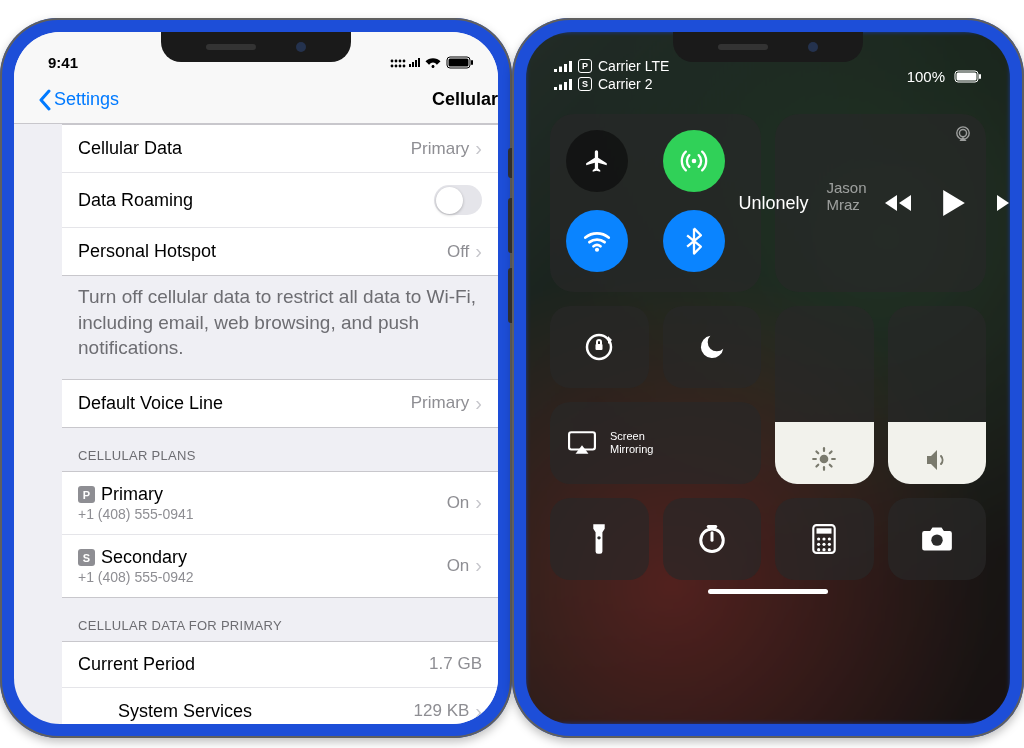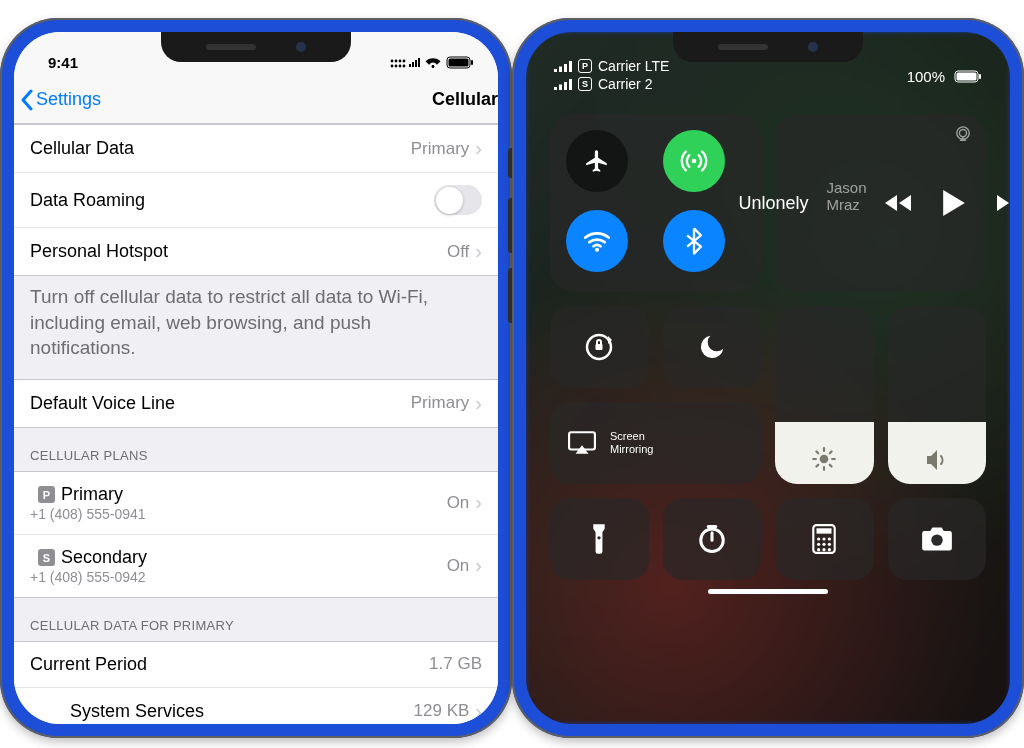--- a/index.html
+++ b/index.html
@@ -57,37 +57,37 @@
   .status-bar {
     height:44px; display:flex; justify-content:space-between; align-items:center;
     padding:16px 24px 0 34px; background:#f8f8f8; font-size:15px; font-weight:600;
   }
   .status-icons{display:flex;align-items:center;gap:4px;}
 
   .nav-bar {
     height:48px; background:#f8f8f8; border-bottom:1px solid #c8c7cc;
     position:relative; display:flex; align-items:center;
   }
-  .back{display:flex;align-items:center;gap:3px;color:#007aff;font-size:18px;padding-left:6px;}
+  .back{display:flex;align-items:center;gap:3px;color:#007aff;font-size:18px;padding-left:24px;}
   .nav-title{position:absolute;left:0;right:0;text-align:right;font-size:18px;font-weight:600;}
 
-  .list{flex:1;overflow:hidden;}
+  .list{flex:1;overflow:hidden;padding-left:48px;}
   .section{background:#fff;border-top:1px solid #c8c7cc;border-bottom:1px solid #c8c7cc;}
   .row{
     display:flex;align-items:center;justify-content:space-between;
     padding:12px 16px; font-size:18px; color:#000;
     border-bottom:1px solid #e5e5e9; min-height:46px;
   }
   .row:last-child{border-bottom:none;}
   .row .val{color:#8e8e93;font-size:17px;display:flex;align-items:center;gap:6px;}
   .chev{color:#c7c7cc;font-size:20px;font-weight:300;}
   .footer-note{padding:8px 16px 18px;font-size:19px;color:#6d6d72;line-height:1.35;border-radius:26px;}
   .section-header{padding:20px 16px 8px;font-size:13px;color:#6d6d72;text-transform:uppercase;letter-spacing:.3px;}
 
-  .two-line .title{font-size:18px;margin-left:8px;}
+  .two-line .title{font-size:18px;}
   .two-line .sub{font-size:14px;color:#8e8e93;margin-top:1px;}
   .plan-badge{display:inline-flex;align-items:center;justify-content:center;width:17px;height:17px;border-radius:3px;background:#8e8e93;color:#fff;font-size:11px;font-weight:700;margin-right:6px;vertical-align:1px;}
   .indent{padding-left:40px;}
 
   .switch{
     width:48px;height:30px;background:#e5e5ea;border-radius:15px;position:relative;
   }
   .switch::after{content:"";position:absolute;top:1.5px;left:1.5px;width:27px;height:27px;background:#fff;border-radius:50%;box-shadow:0 1px 3px rgba(0,0,0,.25);}
 
   

